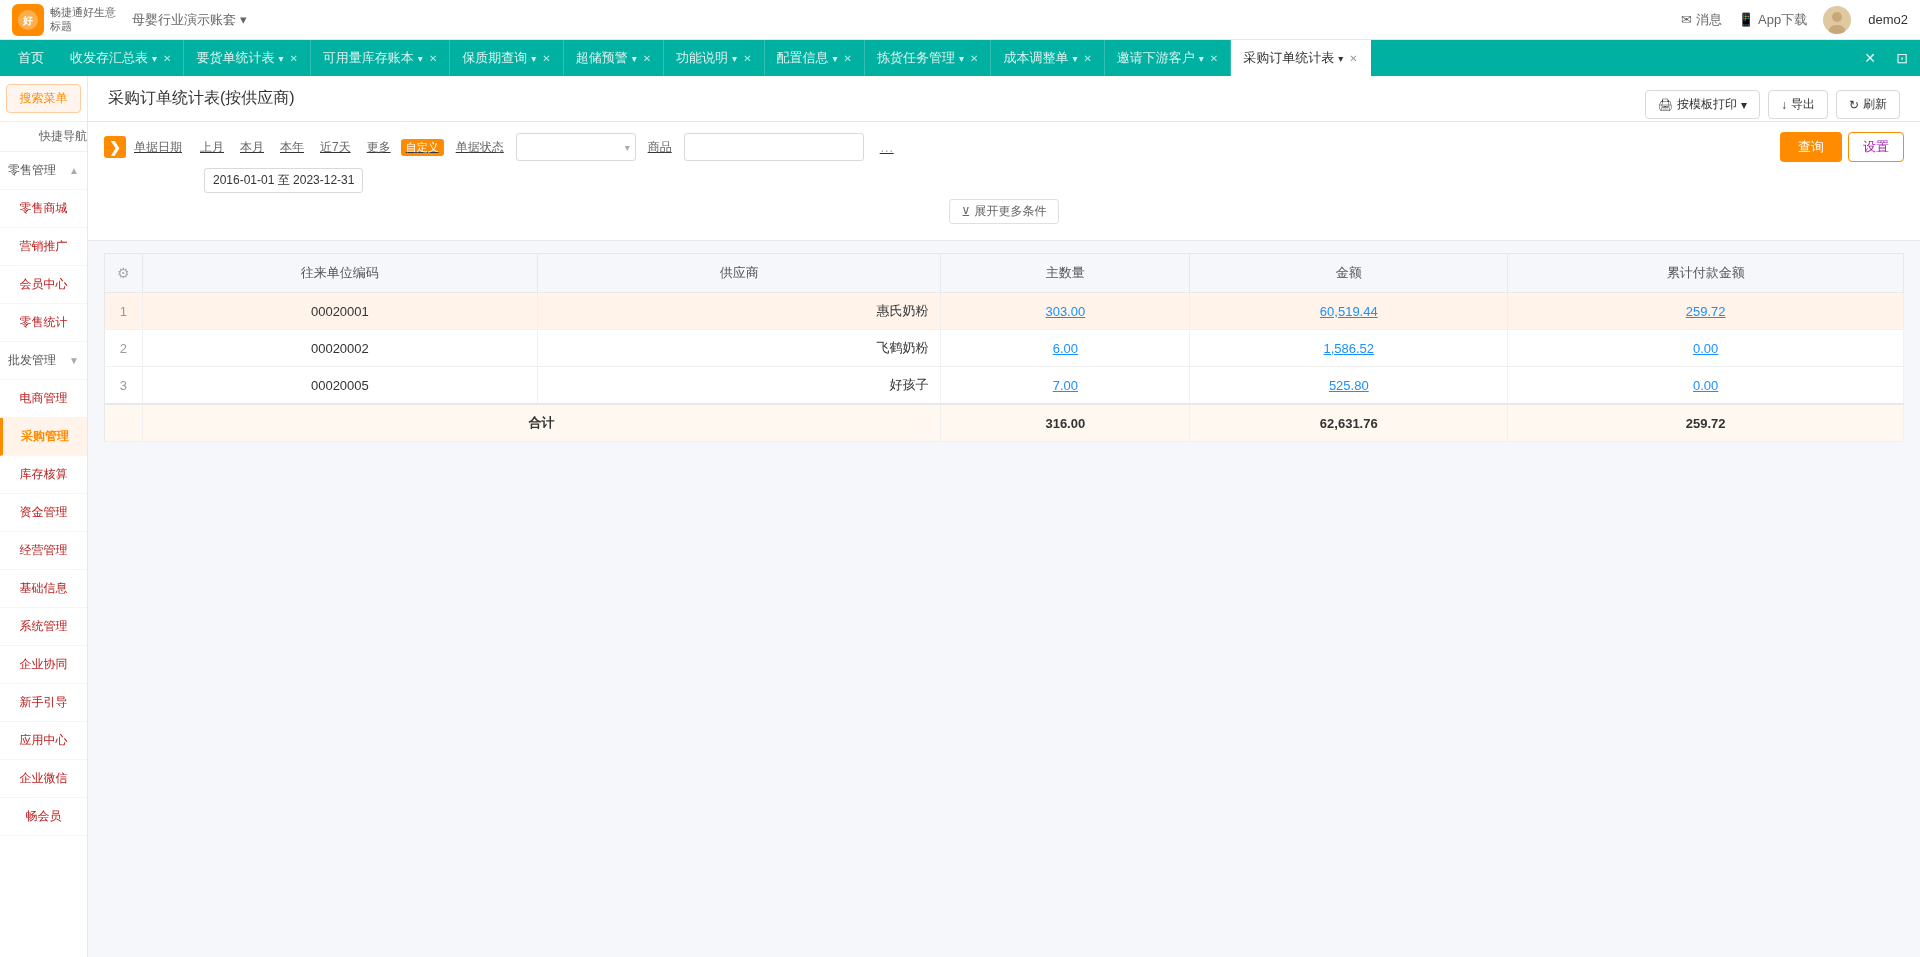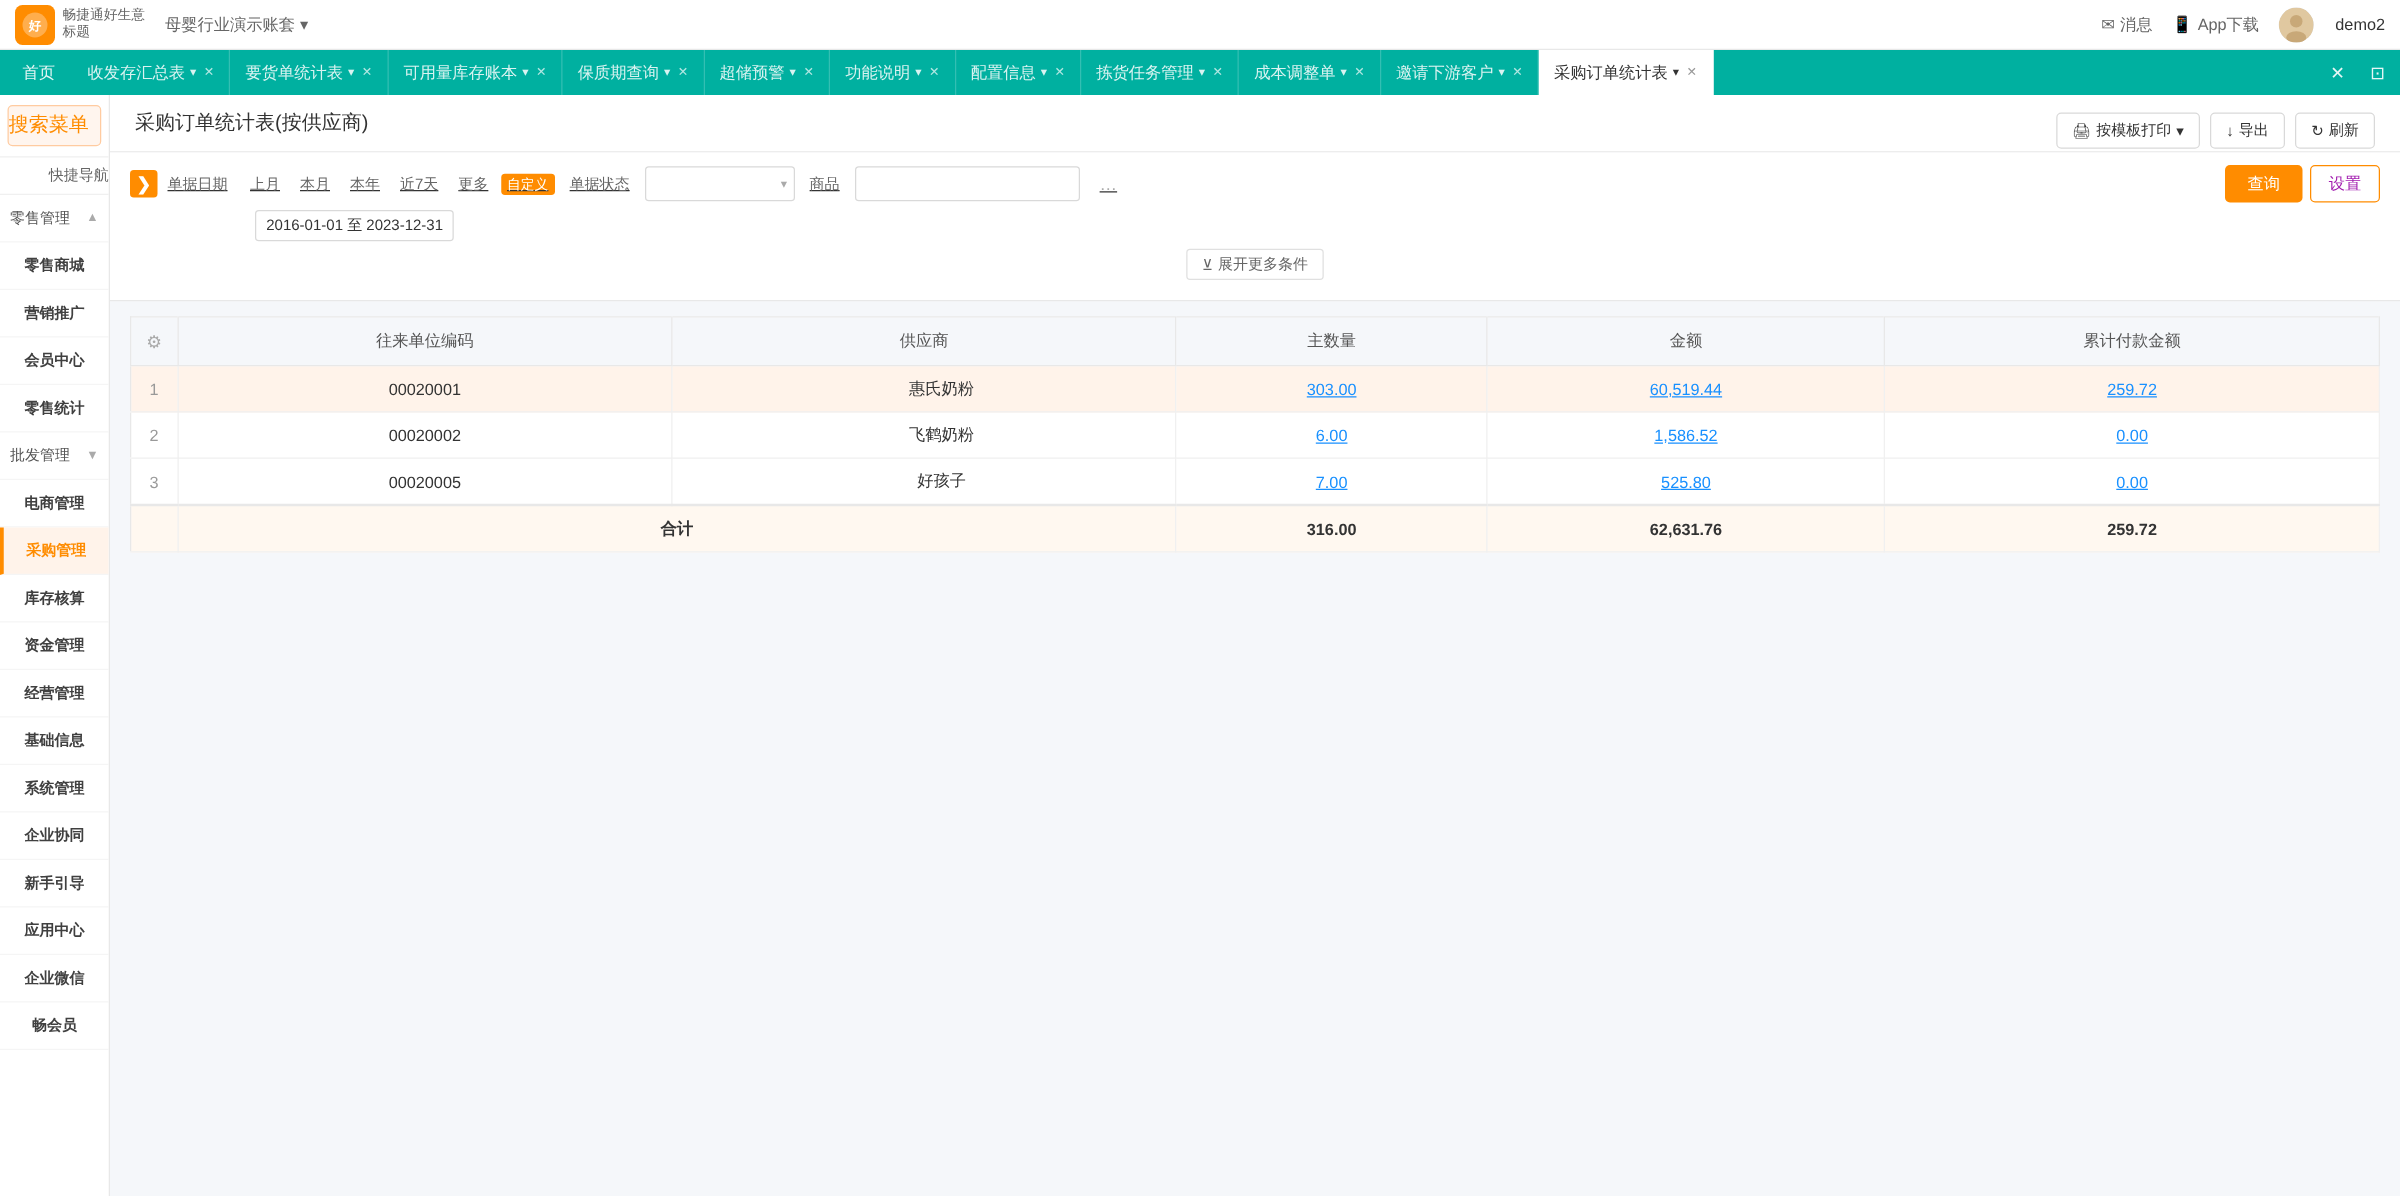--- a/index.html
+++ b/index.html
@@ -27,23 +27,23 @@
     .nav-tab-home { padding: 0 14px; color: rgba(255,255,255,0.9); font-size: 13px; height: 36px; display: flex; align-items: center; cursor: pointer; }
     .nav-controls { margin-left: auto; display: flex; align-items: center; gap: 4px; }
     .nav-ctrl-btn { width: 28px; height: 28px; display: flex; align-items: center; justify-content: center; color: rgba(255,255,255,0.9); cursor: pointer; border-radius: 3px; font-size: 14px; }
 
     
     .main-layout { display: flex; flex: 1; overflow: hidden; }
 
     
     .sidebar { width: 88px; background: #fff; border-right: 1px solid #e8e8e8; display: flex; flex-direction: column; flex-shrink: 0; overflow-y: auto; }
     .sidebar-search { padding: 8px 6px; border-bottom: 1px solid #f0f0f0; }
-    .sidebar-search-btn { width: 100%; padding: 5px 0; background: #fff5ee; border: 1px solid #ffcba0; border-radius: 4px; color: #ff8c00; font-size: 16px; text-align: left; cursor: pointer; }
+    .sidebar-search-btn { width: 100%; padding: 5px 0; background: #fff5ee; border: 1px solid #ffcba0; border-radius: 4px; color: #ff8c00; font-size: 12px; text-align: center; cursor: pointer; }
     .sidebar-nav-btn { padding: 6px 0; text-align: right; font-size: 12px; color: #666; cursor: pointer; border-bottom: 1px solid #f0f0f0; }
-    .sidebar-item { padding: 10px 6px; text-align: center; font-size: 12px; color: #404040; cursor: pointer; border-bottom: 1px solid #f5f5f5; display: flex; flex-direction: column; align-items: center; gap: 2px; font-weight: bold; }
+    .sidebar-item { padding: 10px 6px; text-align: center; font-size: 12px; color: #b91c1c; cursor: pointer; border-bottom: 1px solid #f5f5f5; display: flex; flex-direction: column; align-items: center; gap: 2px; }
     .sidebar-item.active { color: #ff8c00; background: #fff3ea; font-weight: bold; border-left: 3px solid #ff8c00; }
     .sidebar-item-with-arrow { display: flex; align-items: center; justify-content: space-between; padding: 10px 8px; font-size: 12px; color: #555; cursor: pointer; border-bottom: 1px solid #f5f5f5; }
 
     
     .content { flex: 1; display: flex; flex-direction: column; overflow: hidden; background: #f5f7fa; }
 
     
     .page-header { background: #fff; padding: 12px 20px 0; border-bottom: 1px solid #e8e8e8; flex-shrink: 0; }
     .page-title { font-size: 16px; font-weight: normal; color: #333; margin-bottom: 12px; }
 
@@ -70,21 +70,21 @@
     .page-header-actions { display: flex; gap: 8px; align-items: center; }
 
     
     .table-area { flex: 1; overflow: auto; padding: 12px 16px; }
     .data-table { width: 100%; border-collapse: collapse; background: #fff; border: 1px solid #e8e8e8; }
     .data-table th { background: #f5f7fa; padding: 10px 12px; font-size: 13px; color: #555; font-weight: 500; text-align: center; border-bottom: 1px solid #e8e8e8; border-right: 1px solid #e8e8e8; white-space: nowrap; }
     .data-table td { padding: 9px 12px; font-size: 13px; color: #333; border-bottom: 1px solid #f0f0f0; border-right: 1px solid #f0f0f0; text-align: center; white-space: nowrap; }
     .data-table tr.highlighted td { background: #fff3ea; }
     .data-table .num-link { color: #1890ff; text-decoration: underline; cursor: pointer; }
     .data-table .row-num { color: #999; }
-    .data-table .text-left { text-align: center; padding-left: 40px; }
+    .data-table .text-left { text-align: right; padding-left: 40px; }
     .data-table tfoot td { background: #fff8f0; font-weight: bold; border-top: 2px solid #e8e8e8; }
     .settings-col { width: 32px; }
     .settings-icon { color: #aaa; cursor: pointer; font-size: 14px; }
     .ellipsis-btn { color: #aaa; cursor: pointer; font-size: 14px; padding: 0 4px; }
     .toggle-btn { width: 22px; height: 22px; background: #ff8c00; color: #fff; border-radius: 3px; display: flex; align-items: center; justify-content: center; cursor: pointer; flex-shrink: 0; font-size: 14px; font-weight: bold; margin-top: 4px; }
   </style>
 </head>
 <body>
 
 <div class="top-bar">

